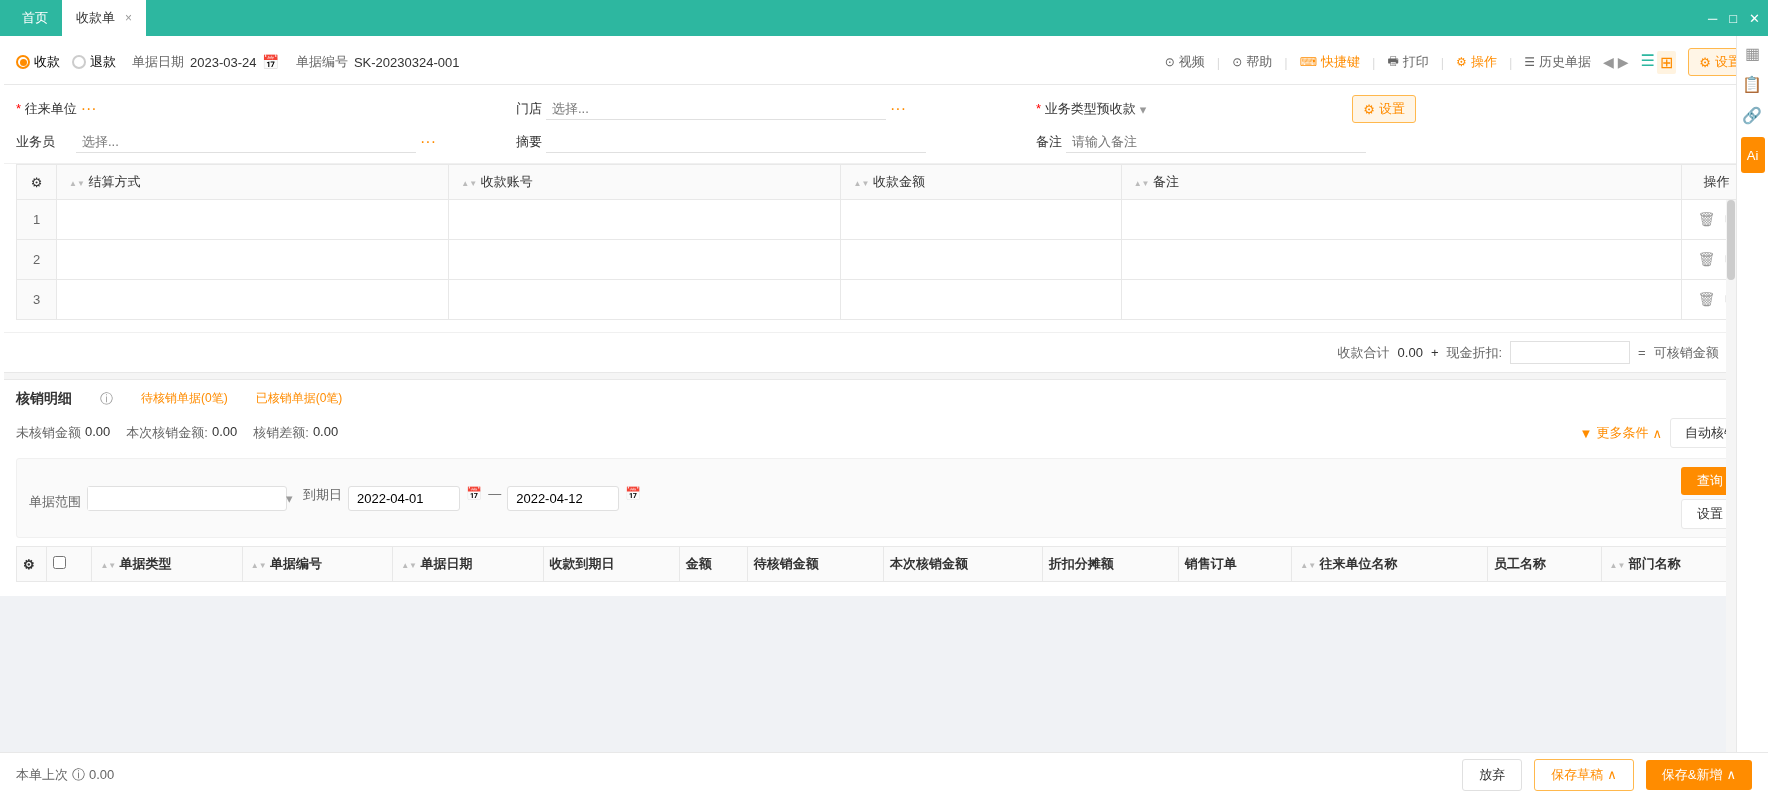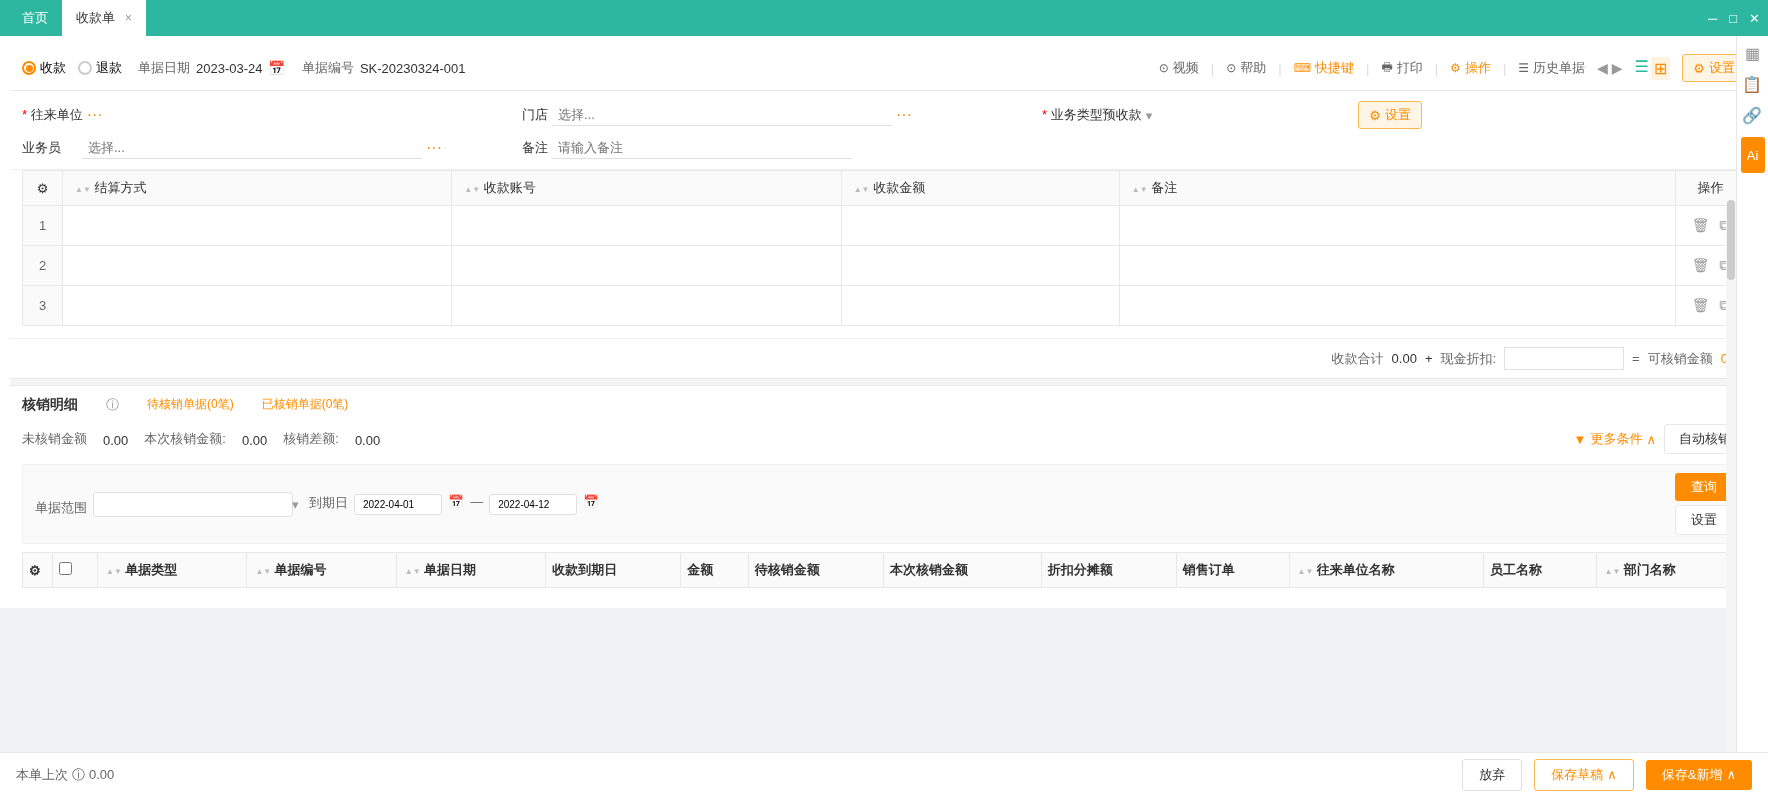--- a/index.html
+++ b/index.html
@@ -45,21 +45,21 @@
       gap: 12px;
       color: #fff;
       font-size: 16px;
     }
     .window-controls span { cursor: pointer; }
 
     
     .main-content {
       background: #fff;
       margin: 0;
-      padding: 10px;
+      padding: 4px;
     }
 
     
     .toolbar-row {
       display: flex;
       align-items: center;
       padding: 8px 12px;
       border-bottom: 1px solid #e8e8e8;
       gap: 16px;
     }
@@ -185,21 +185,21 @@
     }
 
     
     .verify-section { padding: 10px 12px; background: #fff; }
     .verify-header { display: flex; align-items: flex-start; gap: 28px; margin-bottom: 10px; }
     .verify-title { font-size: 14px; font-weight: 600; color: #333; }
     .info-icon { color: #999; cursor: pointer; font-size: 13px; }
     .verify-tab { color: #ff8c00; cursor: pointer; font-size: 13px; }
     .verify-tab span { font-size: 12px; }
     .verify-stats { display: flex; align-items: center; gap: 16px; margin-bottom: 10px; color: #666; }
-    .stat-item { display: flex; gap: 16px; align-items: flex-end; }
+    .stat-item { display: flex; gap: 4px; }
     .stat-label { color: #666; }
     .stat-value { color: #333; }
     .verify-actions { margin-left: auto; display: flex; align-items: center; gap: 8px; }
     .filter-btn { display: flex; align-items: center; gap: 4px; color: #ff8c00; cursor: pointer; font-size: 12px; }
     .auto-verify-btn {
       background: #fff;
       border: 1px solid #e8e8e8;
       padding: 5px 14px;
       border-radius: 3px;
       cursor: pointer;
@@ -228,23 +228,23 @@
       background: #fff;
       width: 200px;
     }
     .filter-select-input { flex: 1; border: none; outline: none; padding: 4px 8px; font-size: 13px; color: #333; }
     .filter-dropdown-arrow { color: #999; padding: 0 6px; cursor: pointer; }
     .filter-date { display: flex; align-items: flex-start; gap: 6px; }
     .date-input {
       border: 1px solid #e0e0e0;
       border-radius: 3px;
       padding: 4px 8px;
-      width: 88px;
+      width: 112px;
       outline: none;
-      font-size: 10px;
+      font-size: 13px;
     }
     .date-icon { color: #2db7a0; cursor: pointer; }
     .date-separator { color: #666; }
     .query-btn {
       background: #ff8c00;
       color: #fff;
       border: none;
       padding: 5px 16px;
       border-radius: 3px;
       cursor: pointer;
@@ -459,20 +459,24 @@
           <span>设置</span>
         </button>
       </div>
     </div>
     <div class="form-row">
       <div class="field-group" style="flex:2; max-width:460px;">
         <span class="field-label">业务员</span>
         <input class="field-input" style="max-width: 340px;" placeholder="选择...">
         <span class="field-dots">···</span>
       </div>
+      <div class="field-group" style="flex:2; max-width:480px; margin-left:40px;">
+        <span class="field-label" style="min-width:30px;">摘要</span>
+        <input class="field-input" style="max-width: 380px; border-top: none; border-right: none; border-left: none; border-image: initial; border-bottom: 1px solid rgb(224, 224, 224);">
+      </div>
       <div class="field-group" style="flex:2; max-width:380px; margin-left:40px;">
         <span class="field-label" style="min-width:30px;">备注</span>
         <input class="field-input" style="max-width: 300px;" placeholder="请输入备注">
       </div>
     </div>
   </div>
 
   <div class="table-section">
     <table class="data-table">
       <thead>

